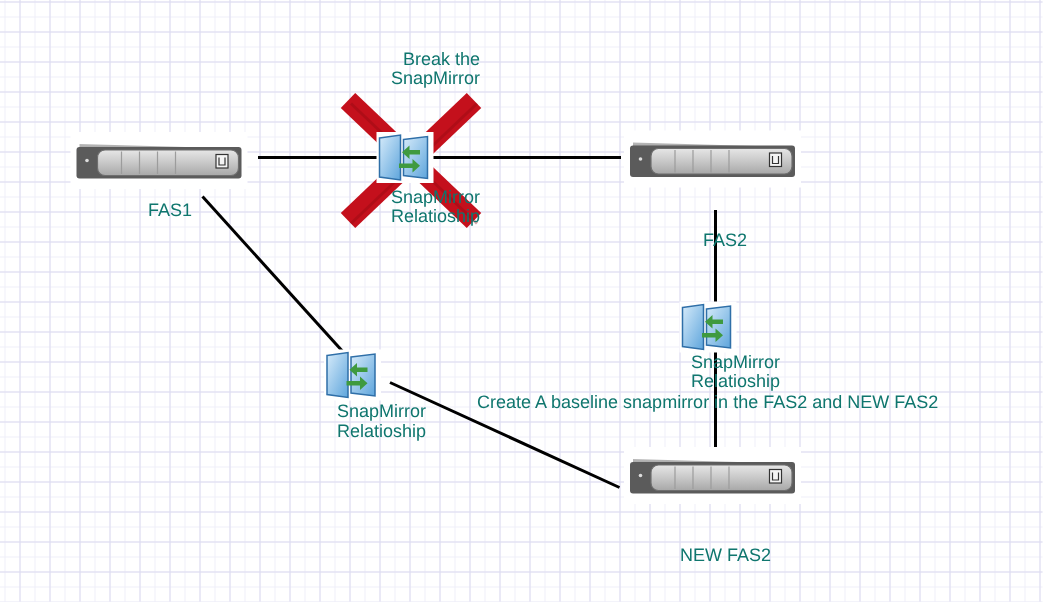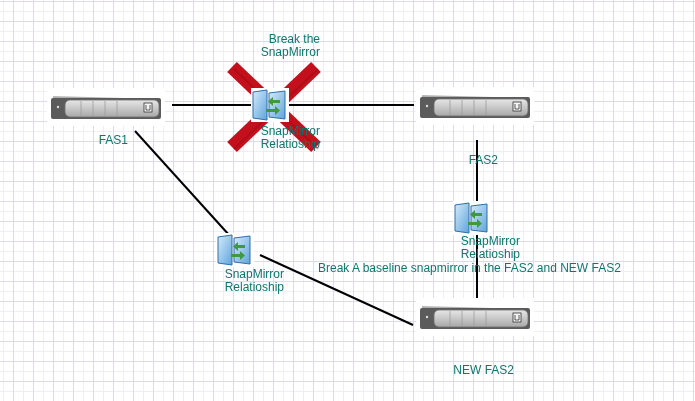--- a/index.html
+++ b/index.html
@@ -94,18 +94,18 @@
 
 <div class="lbl" style="left:230px; top:125px; width:90px;">
   <div>SnapMirror</div>
   <div>Relatioship</div>
 </div>
 
 <div class="lbl" style="left:430px; top:235px; width:90px;">
   <div>SnapMirror</div>
   <div>Relatioship</div>
 </div>
-<div class="lbl" style="left:318px; top:262px;">Break A baseline snapmirror in the FAS2 and NEW FAS2</div>
+<div class="lbl" style="left:318px; top:262px;">Create A baseline snapmirror in the FAS2 and NEW FAS2</div>
 
 <div class="lbl" style="left:194px; top:268px; width:90px;">
   <div>SnapMirror</div>
   <div>Relatioship</div>
 </div>
 
 </body></html>

